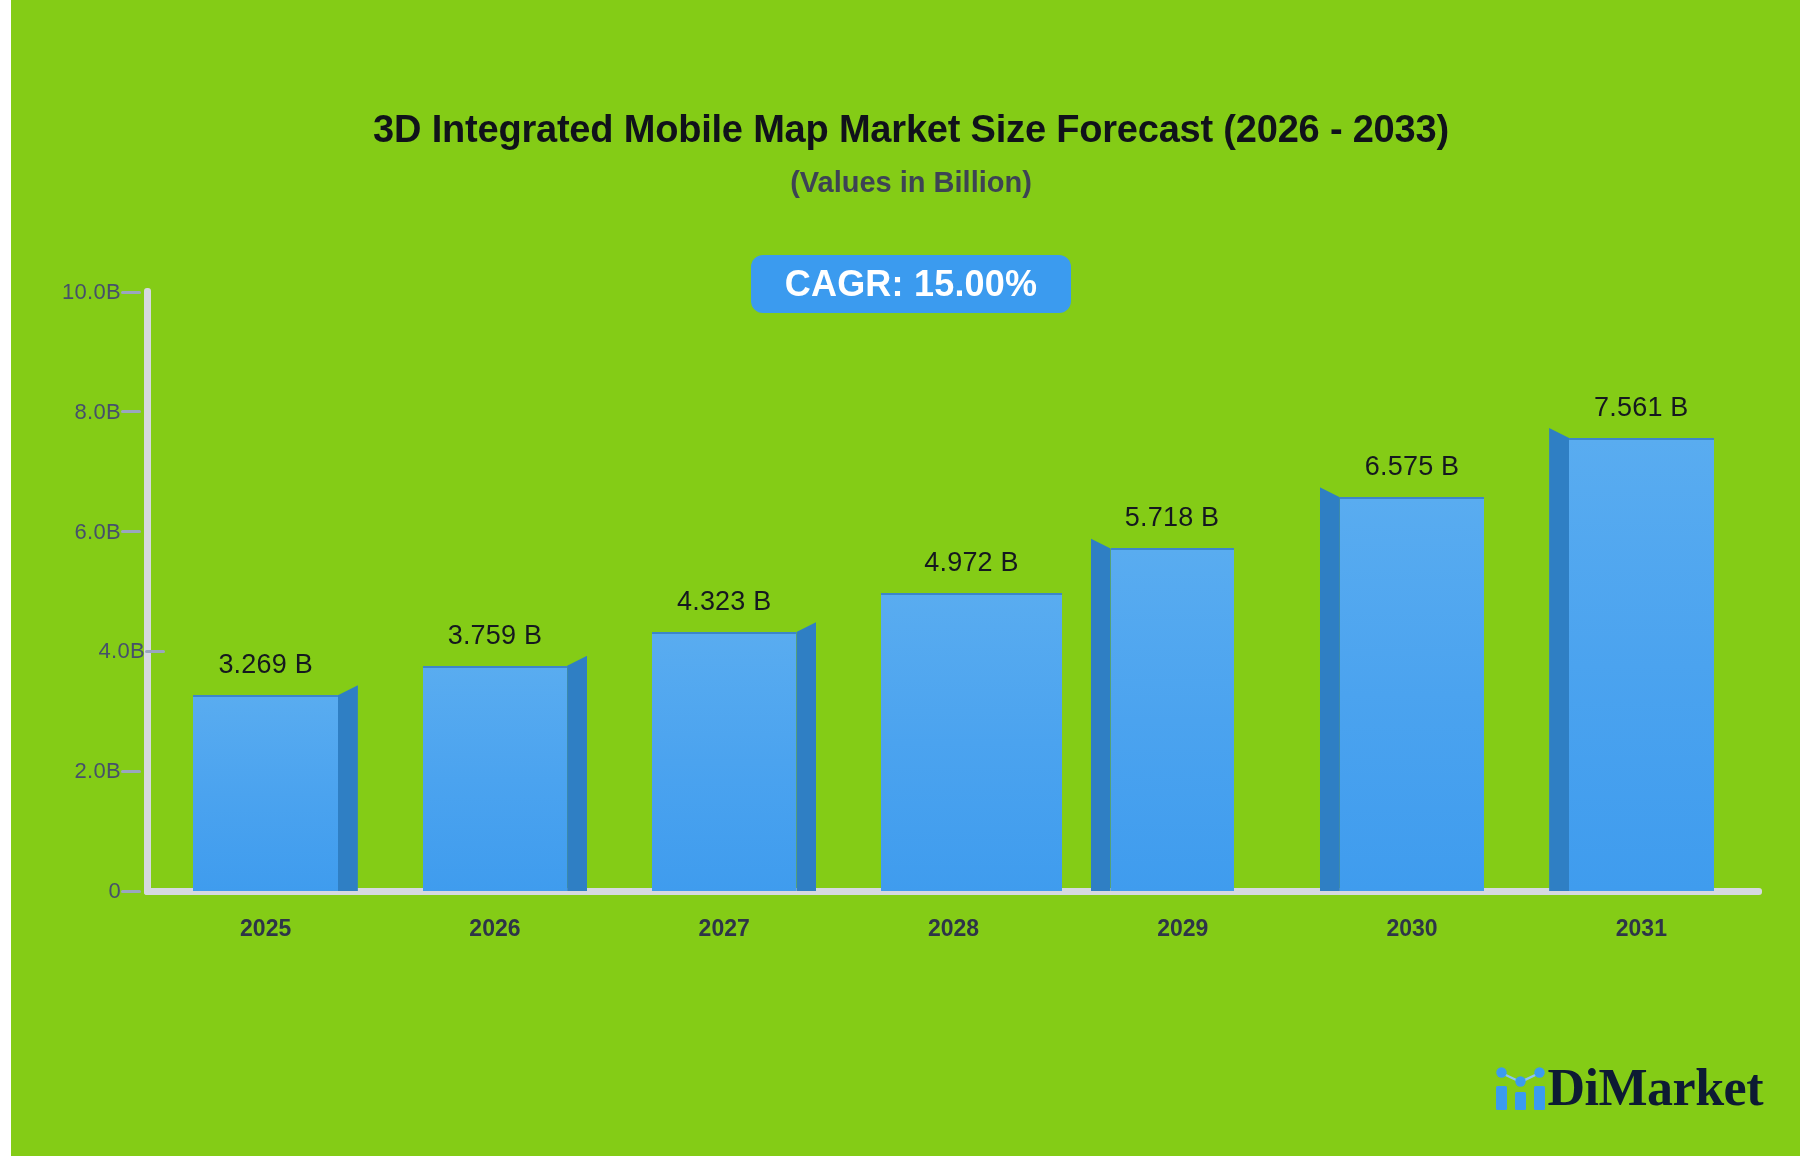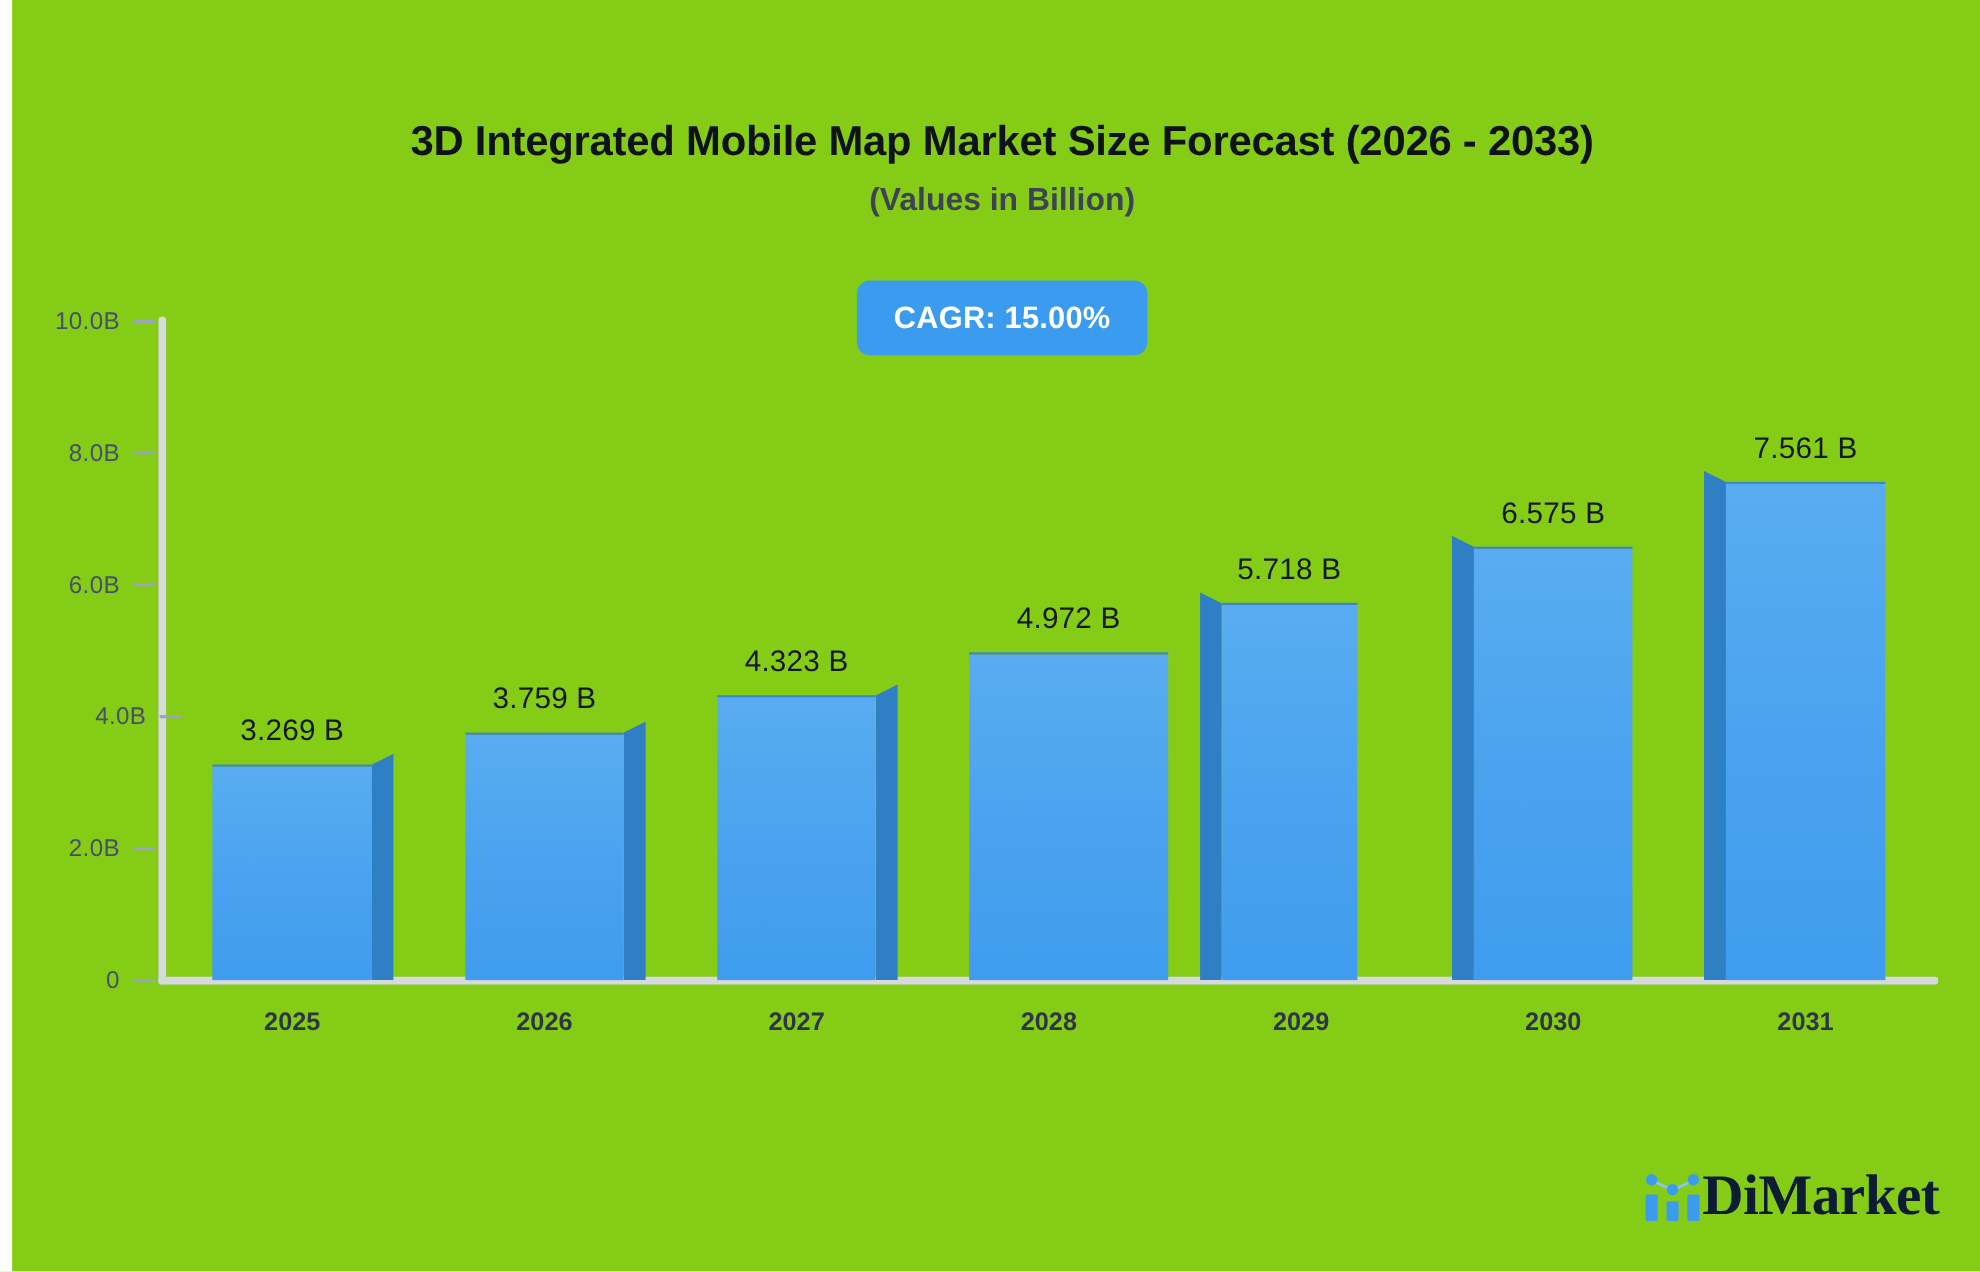--- a/index.html
+++ b/index.html
@@ -54,26 +54,26 @@
     left: 0;
     top: 255px;
     width: 1800px;
     display: flex;
     justify-content: center;
   }
   .cagr-badge {
     display: inline-flex;
     align-items: center;
     justify-content: center;
-    height: 68px;
+    height: 58px;
     padding: 0 34px;
     border-radius: 12px;
     background: #3b9bef;
     color: #ffffff;
-    font-size: 28px;
+    font-size: 36px;
     font-weight: 600;
     letter-spacing: 0.2px;
     white-space: nowrap;
   }
 
   
   
   .axis-y-line {
     position: absolute;
     left: 133px;
@@ -93,21 +93,21 @@
     border-radius: 3px;
   }
 
   .ytick {
     position: absolute;
     right: 0;
     transform: translateY(-50%);
     display: flex;
     align-items: center;
     justify-content: flex-end;
-    gap: 12px;
+    gap: 0;
     width: 130px;
     white-space: nowrap;
   }
   .ytick-label {
     font-size: 22px;
     font-weight: 500;
     color: #46506b;
     letter-spacing: 0.3px;
   }
   .ytick-dash {

